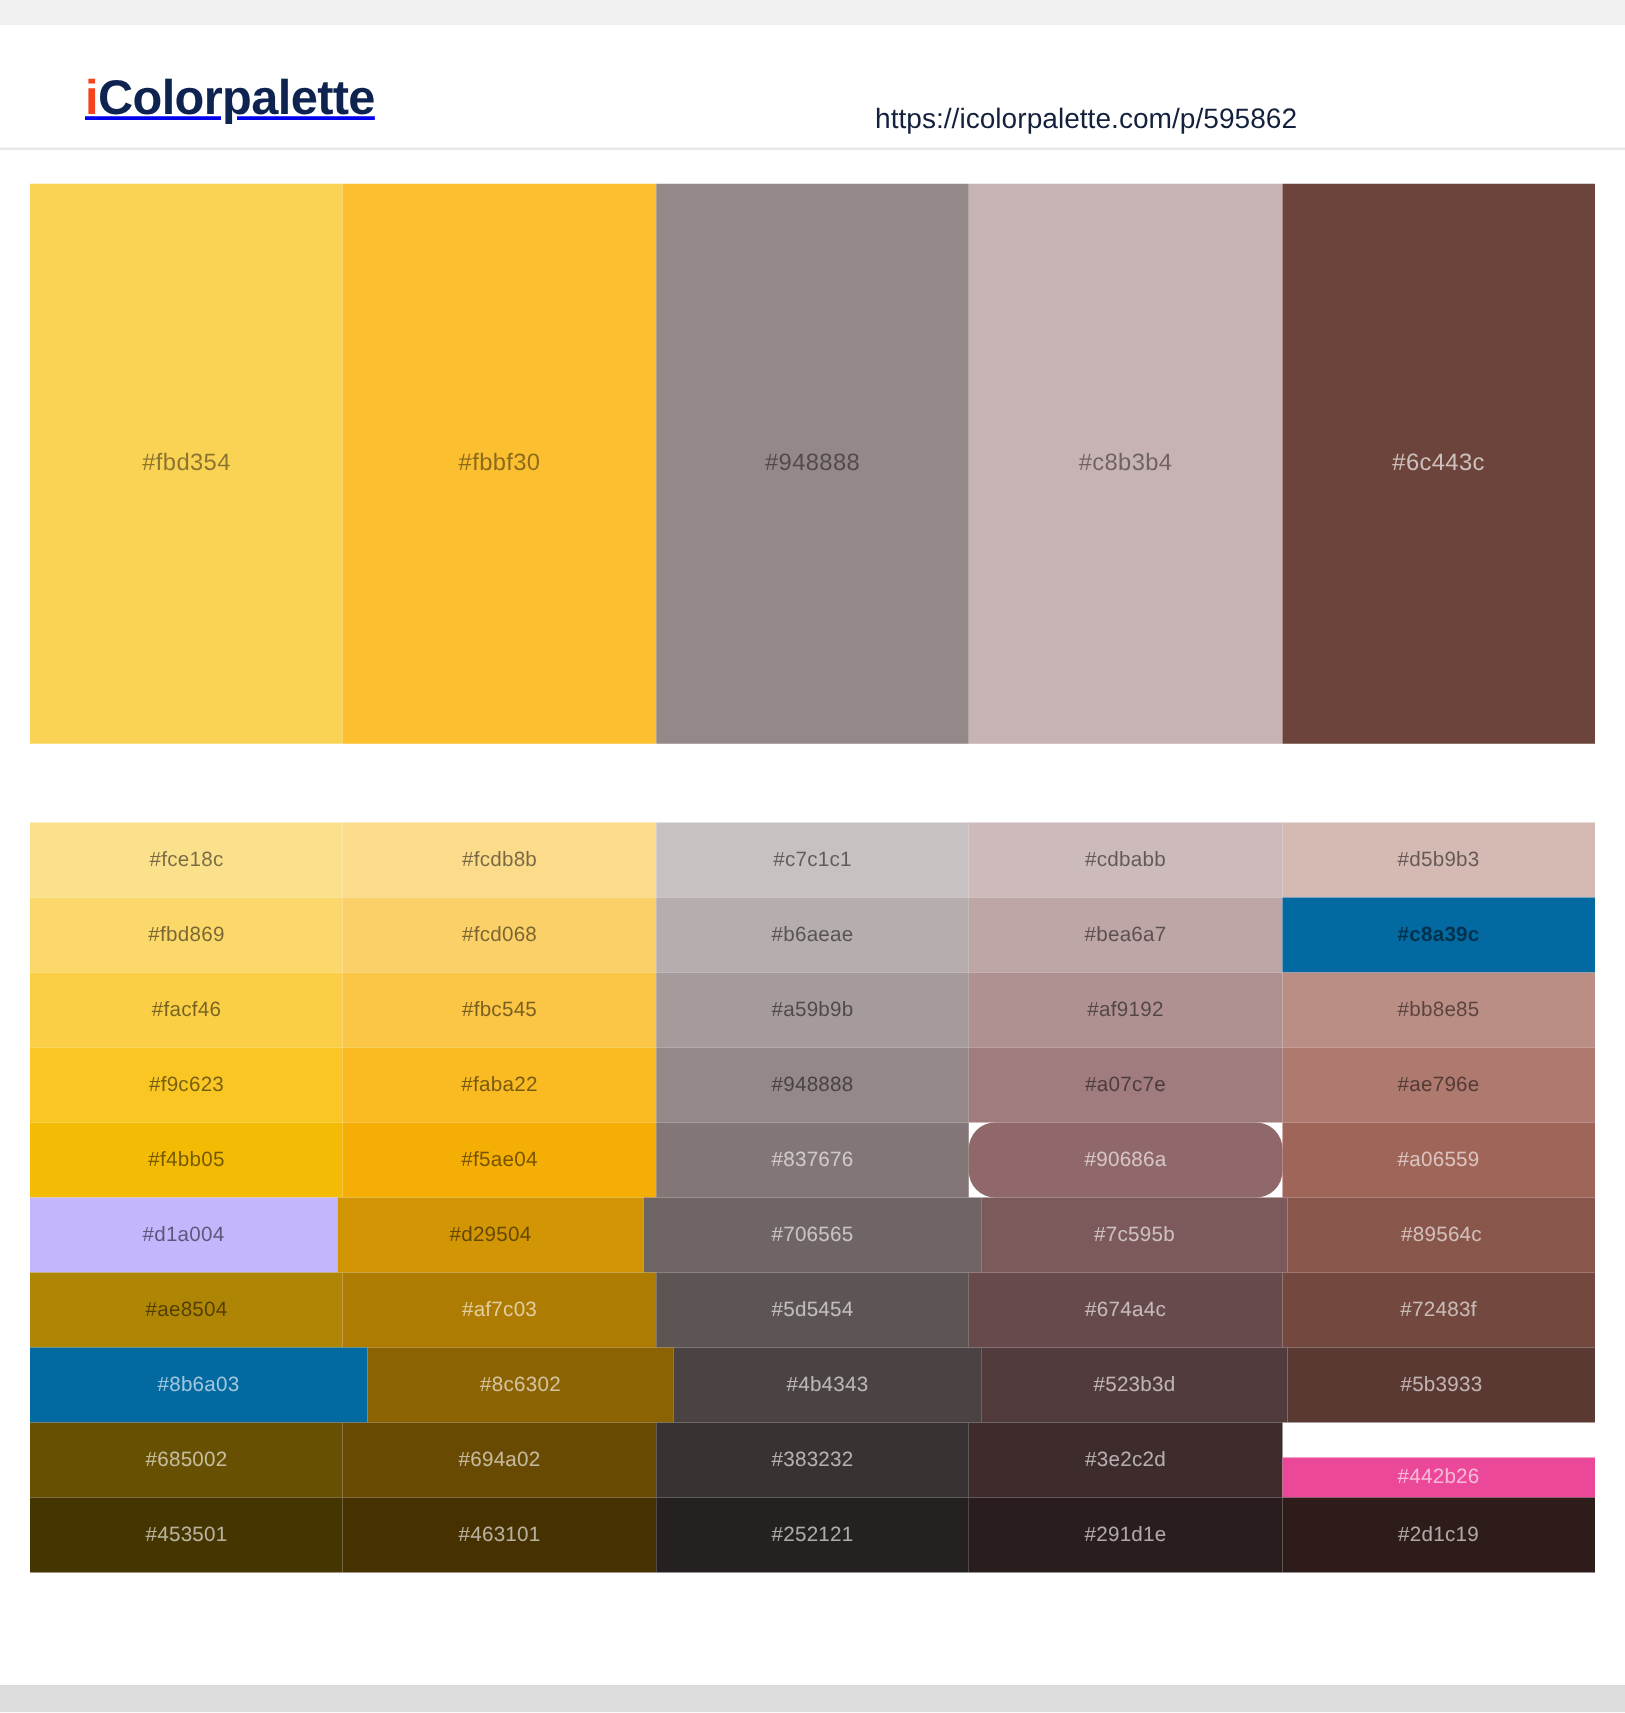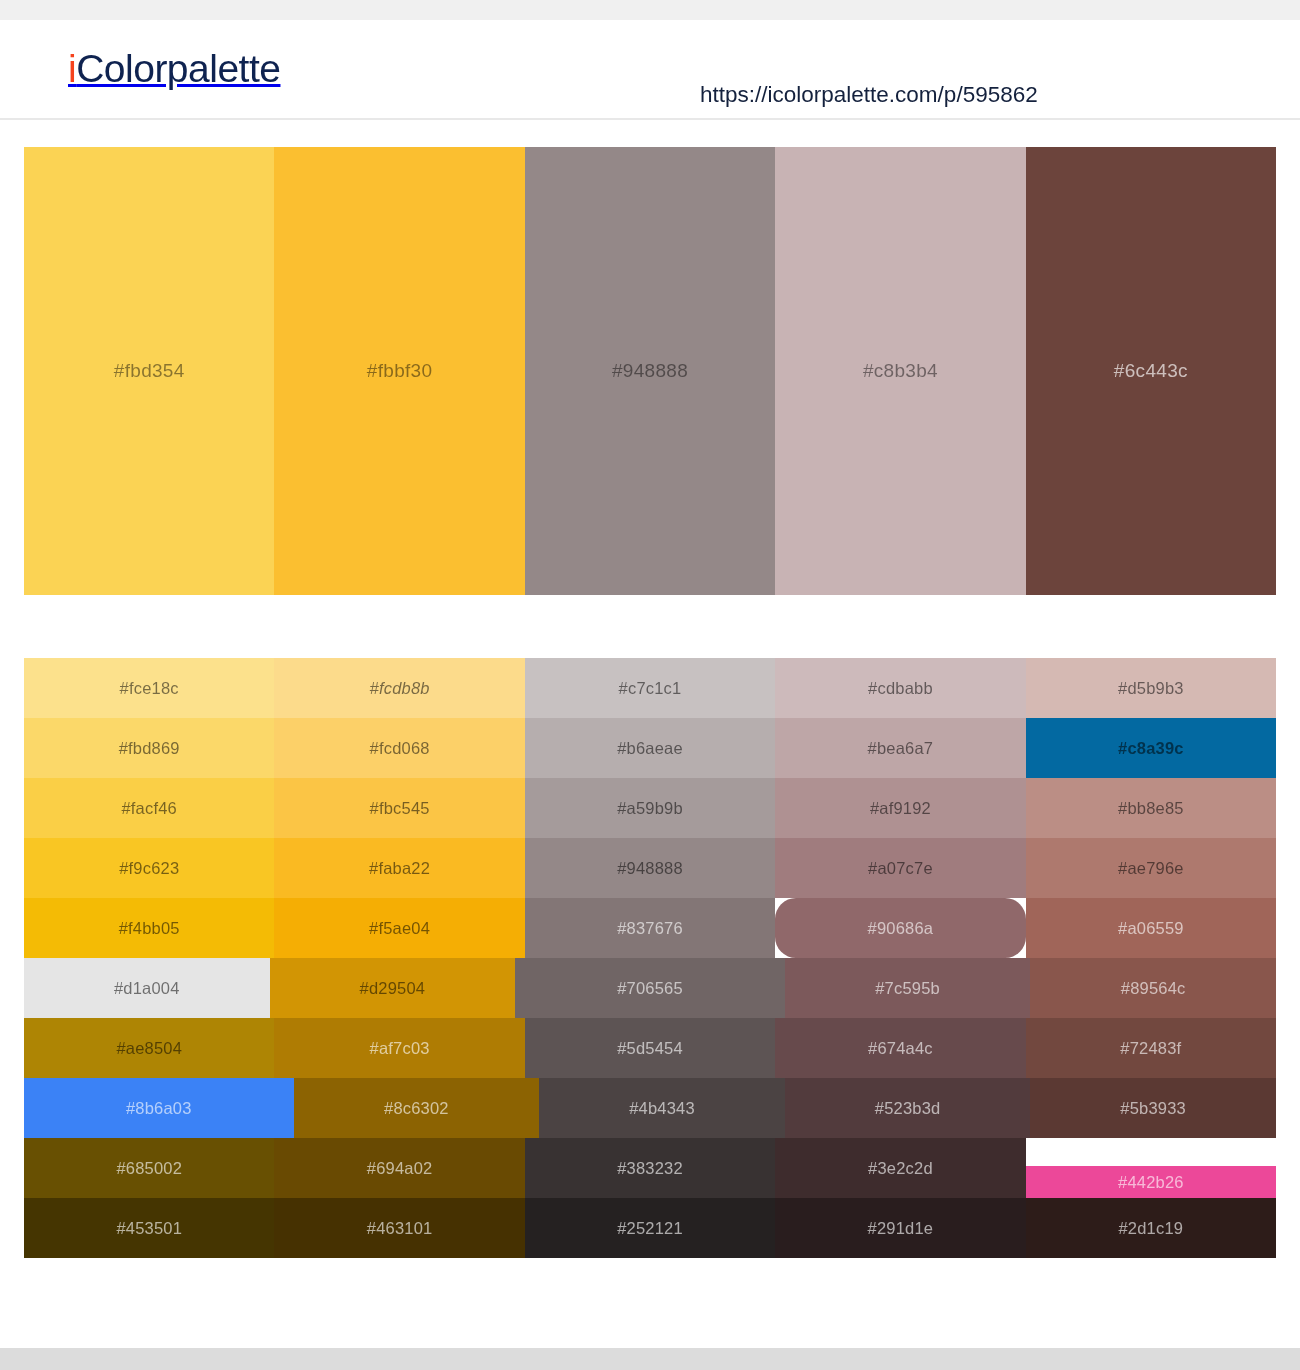--- a/index.html
+++ b/index.html
@@ -36,23 +36,23 @@
     width: 1300px;
     height: 100px;
     background: #ffffff;
     border-bottom: 2px solid #e8e8e8;
     display: flex;
     align-items: center;
   }
   .logo {
     position: absolute;
     left: 68px;
-    top: 27px;
+    top: 37px;
     font-size: 39px;
-    font-weight: normal;
+    font-weight: bold;
     letter-spacing: -0.5px;
     white-space: nowrap;
   }
   .logo .logo-i { color: #f5431d; }
   .logo .logo-rest { color: #0f2350; }
   .page-url {
     position: absolute;
     left: 700px;
     top: 62px;
     font-size: 22.5px;
@@ -147,21 +147,21 @@
       <div class="main-swatch dark" style="background: rgb(108, 68, 60);">
         <span class="hexlabel">#6c443c</span>
       </div>
     </section>
 
   <section class="shades-table">
       <div class="shade-row">
         <div class="shade-cell" style="background: rgb(252, 225, 140);">
           <span class="hexlabel">#fce18c</span>
         </div>
-        <div class="shade-cell" style="background: rgb(252, 219, 139); font-style: italic;">
+        <div class="shade-cell" style="background: rgb(252, 219, 139);">
           <span class="hexlabel">#fcdb8b</span>
         </div>
         <div class="shade-cell" style="background: rgb(199, 193, 193);">
           <span class="hexlabel">#c7c1c1</span>
         </div>
         <div class="shade-cell" style="background: rgb(205, 186, 187);">
           <span class="hexlabel">#cdbabb</span>
         </div>
         <div class="shade-cell" style="background: rgb(213, 185, 179);">
           <span class="hexlabel">#d5b9b3</span>
@@ -229,21 +229,21 @@
           <span class="hexlabel">#837676</span>
         </div>
         <div class="shade-cell dark" style="background: rgb(144, 104, 106); border-radius: 21px;">
           <span class="hexlabel">#90686a</span>
         </div>
         <div class="shade-cell dark" style="background: rgb(160, 101, 89);">
           <span class="hexlabel">#a06559</span>
         </div>
       </div>
       <div class="shade-row">
-        <div class="shade-cell" style="background: #e5e5e5;">
+        <div class="shade-cell" style="background: #c4b5fd;">
           <span class="hexlabel">#d1a004</span>
         </div>
         <div class="shade-cell" style="background: rgb(210, 149, 4);">
           <span class="hexlabel">#d29504</span>
         </div>
         <div class="shade-cell dark" style="background: rgb(112, 101, 101); padding-left: 24px;">
           <span class="hexlabel">#706565</span>
         </div>
         <div class="shade-cell dark" style="background: rgb(124, 89, 91);">
           <span class="hexlabel">#7c595b</span>
@@ -263,21 +263,21 @@
           <span class="hexlabel">#5d5454</span>
         </div>
         <div class="shade-cell dark" style="background: rgb(103, 74, 76);">
           <span class="hexlabel">#674a4c</span>
         </div>
         <div class="shade-cell dark" style="background: rgb(114, 72, 63);">
           <span class="hexlabel">#72483f</span>
         </div>
       </div>
       <div class="shade-row">
-        <div class="shade-cell dark" style="background: #3b82f6; padding-left: 24px;">
+        <div class="shade-cell dark" style="background: #0369a1; padding-left: 24px;">
           <span class="hexlabel">#8b6a03</span>
         </div>
         <div class="shade-cell dark" style="background: rgb(140, 99, 2);">
           <span class="hexlabel">#8c6302</span>
         </div>
         <div class="shade-cell dark" style="background: rgb(75, 67, 67);">
           <span class="hexlabel">#4b4343</span>
         </div>
         <div class="shade-cell dark" style="background: rgb(82, 59, 61);">
           <span class="hexlabel">#523b3d</span>

